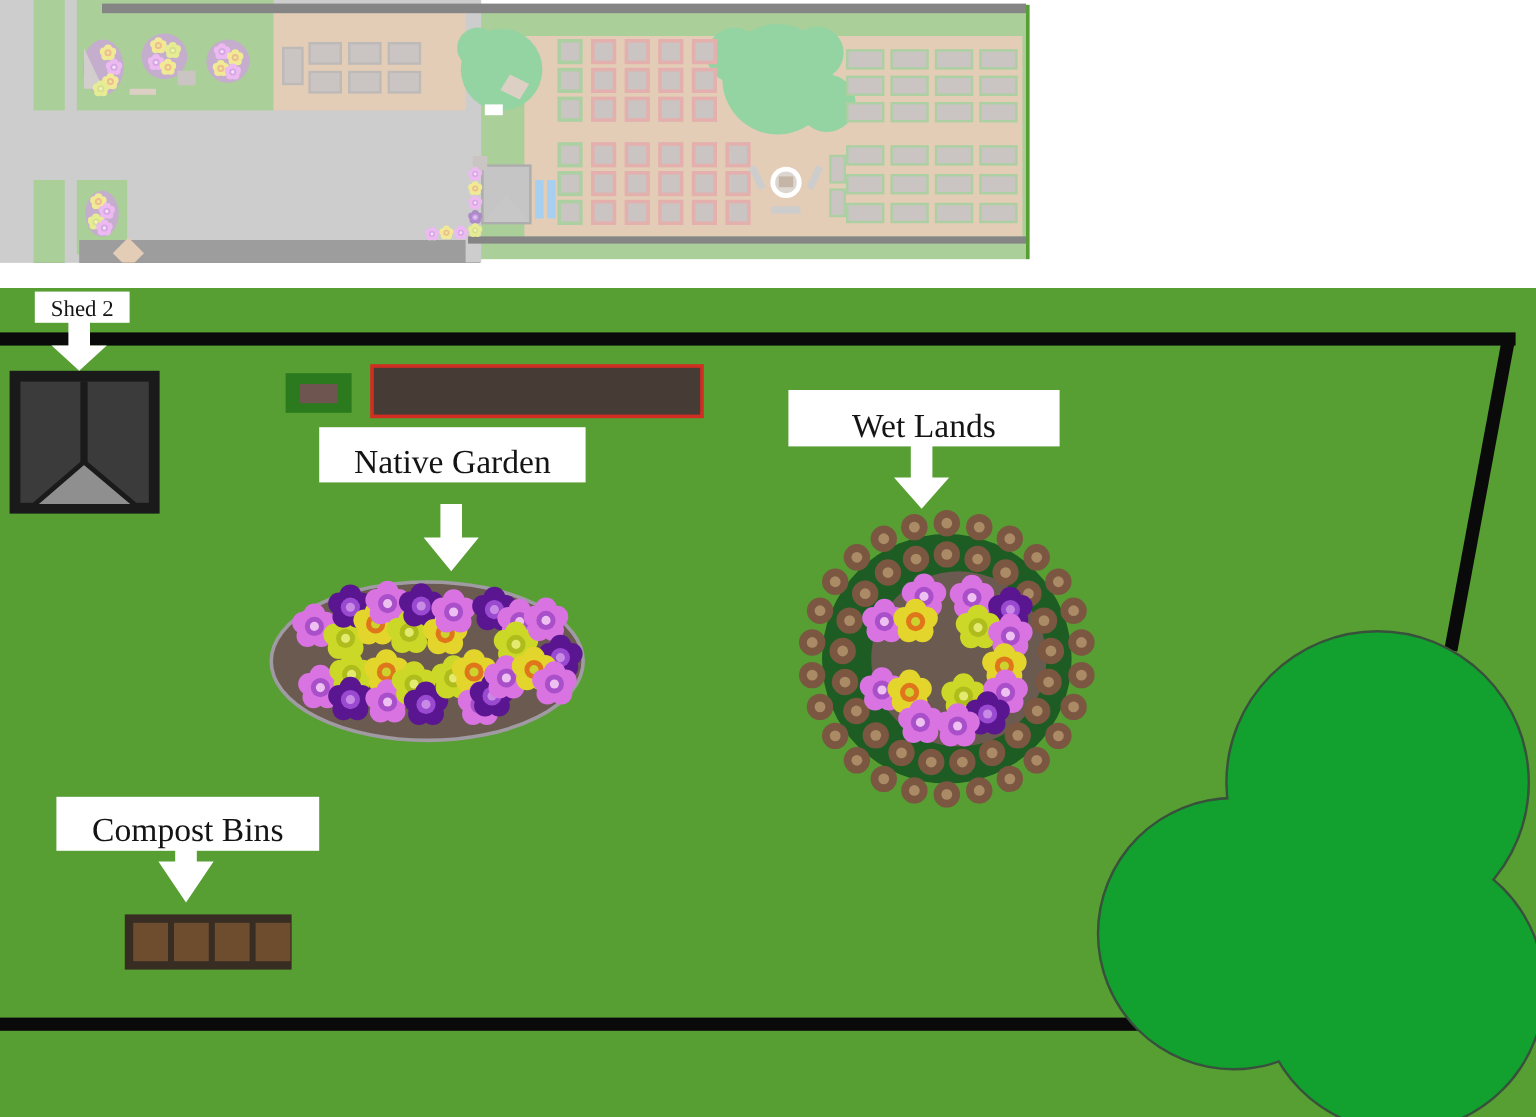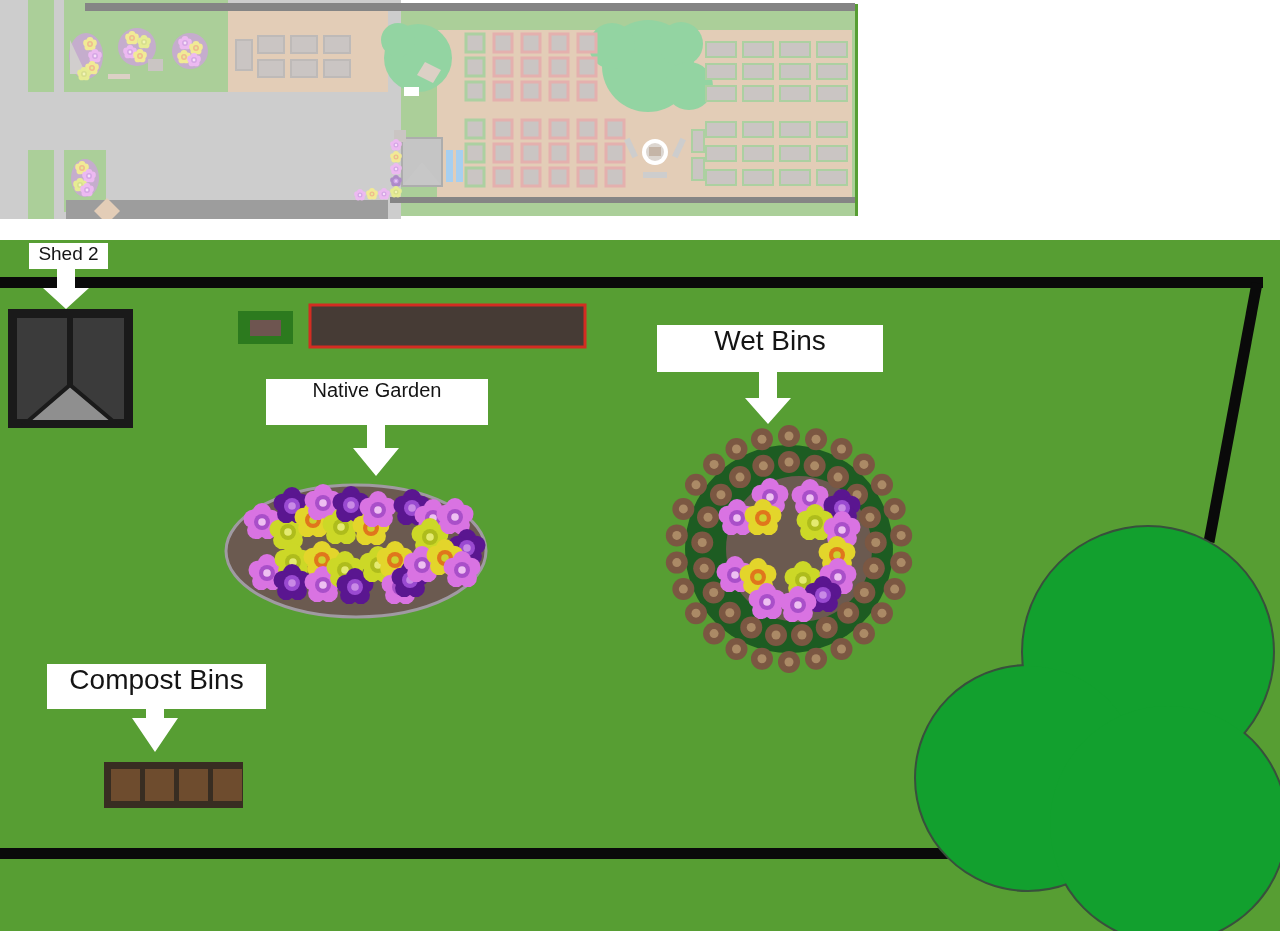--- a/index.html
+++ b/index.html
@@ -1,21 +1,21 @@
 <!DOCTYPE html>
 <html><head>
 <meta charset="utf-8">
 <style>
   html,body{margin:0;padding:0;background:#ffffff;}
   #stage{position:relative;width:1280px;height:931px;overflow:hidden;background:#ffffff;
          font-family:"Liberation Sans",sans-serif;}
   #map-svg{position:absolute;left:0;top:0;}
   .callout{position:absolute;background:#ffffff;color:#141414;display:flex;
-           align-items:flex-start;justify-content:center;white-space:nowrap;
-           font-family:Liberation Sans, sans-serif;}
+           align-items:flex-end;justify-content:center;white-space:nowrap;
+           font-family:Liberation Serif, serif;}
 </style>
 </head>
 <body>
 
 <div id="stage">
   <svg id="map-svg" width="1280" height="931">
     <defs>
       <clipPath id="clip-strip">
           <rect id="clip-strip-rect" x="0" y="0" width="1280" height="219"></rect>
         </clipPath>
@@ -1370,22 +1370,22 @@
         <polygon points="57,266 75,266 75,288 89,288 66,309 43,288 57,288" fill="#ffffff"></polygon>
         <polygon points="367,420 385,420 385,448 399,448 376,476 353,448 367,448" fill="#ffffff"></polygon>
         <polygon points="759,370 777,370 777,398 791,398 768,424 745,398 759,398" fill="#ffffff"></polygon>
         <polygon points="146,690 164,690 164,718 178,718 155,752 132,718 146,718" fill="#ffffff"></polygon>
       </g>
   </svg>
 
   <div class="callout" style="left: 29px; top: 243px; width: 79px; height: 26px; font-size: 19px; background: rgb(255, 255, 255); color: rgb(20, 20, 20);">
     <span>Shed 2</span>
   </div>
-  <div class="callout" style="left: 266px; top: 379px; width: 222px; height: 46px; font-size: 20px; background: rgb(255, 255, 255); color: rgb(20, 20, 20);">
+  <div class="callout" style="left: 266px; top: 356px; width: 222px; height: 46px; font-size: 28px; background: rgb(255, 255, 255); color: rgb(20, 20, 20);">
     <span>Native Garden</span>
   </div>
   <div class="callout" style="left: 657px; top: 325px; width: 226px; height: 47px; font-size: 28px; background: rgb(255, 255, 255); color: rgb(20, 20, 20);">
-    <span>Wet Bins</span>
+    <span>Wet Lands</span>
   </div>
   <div class="callout" style="left: 47px; top: 664px; width: 219px; height: 45px; font-size: 28px; background: rgb(255, 255, 255); color: rgb(20, 20, 20);">
     <span>Compost Bins</span>
   </div>
 </div>
 
 </body></html>

